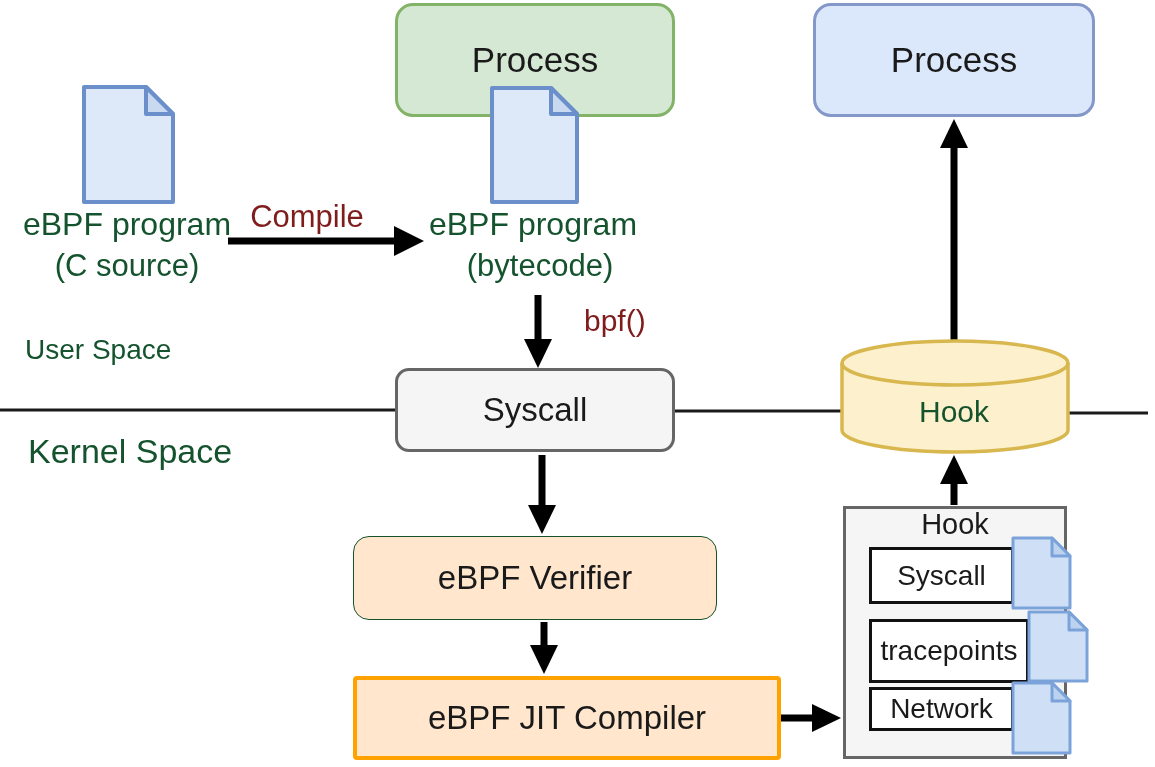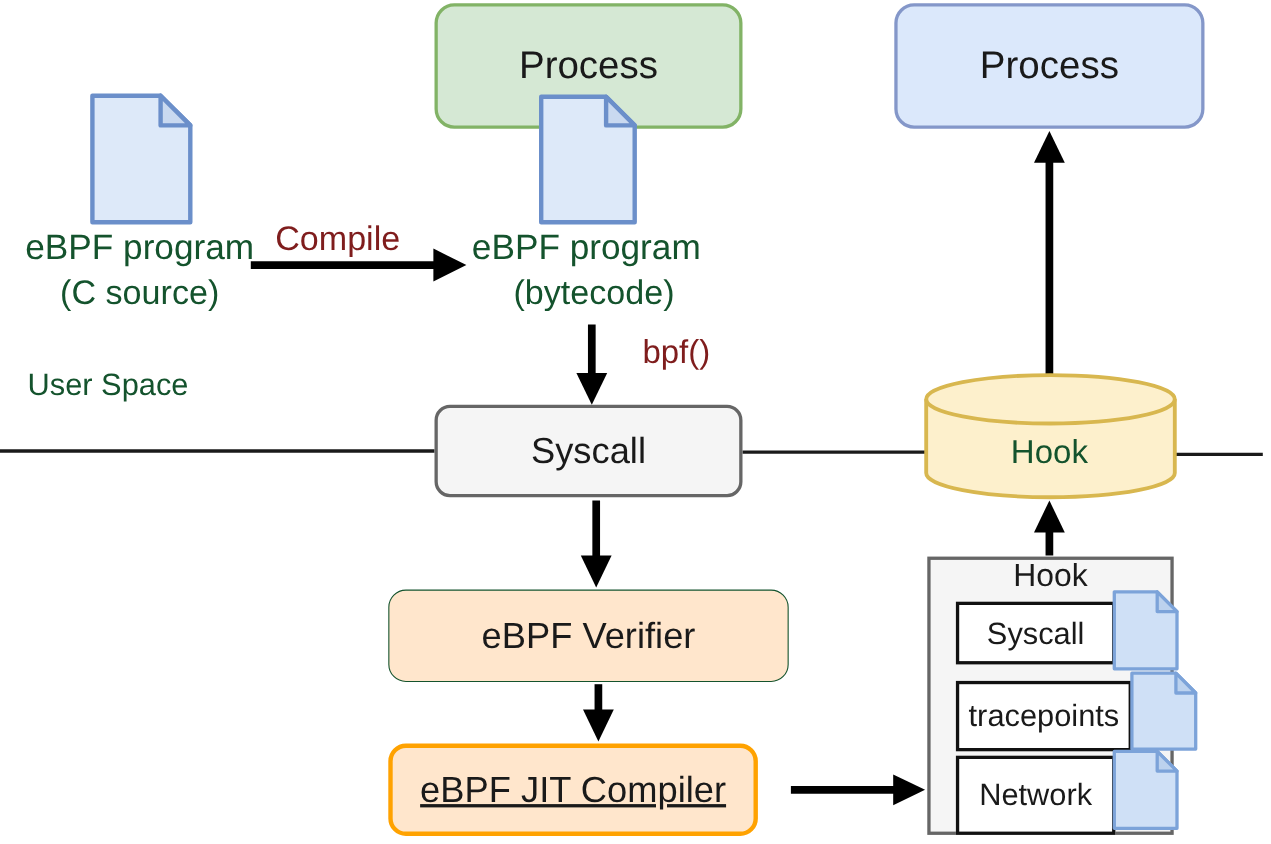--- a/index.html
+++ b/index.html
@@ -10,27 +10,27 @@
   .layer{position:absolute;left:0;top:0;}
   .z1{z-index:1}.z3{z-index:3}
   .box{
     position:absolute;box-sizing:border-box;display:flex;align-items:center;justify-content:center;
     text-align:right;z-index:2;
   }
   .box-process-user{left:395px;top:3px;width:280px;height:114px;background:#d5e8d4;border:3px solid #82b366;border-radius:18px;font-size:35px;}
   .box-process-right{left:813px;top:3px;width:282px;height:114px;background:#dbe8fb;border:3px solid #8497c9;border-radius:18px;font-size:35px;}
   .box-syscall{left:395px;top:368px;width:280px;height:84px;background:#f5f5f5;border:3px solid #666666;border-radius:14px;font-size:33px;}
   .box-verifier{left:353px;top:536px;width:364px;height:84px;background:#ffe6cc;border:1px solid #14532d;border-radius:16px;font-size:33px;}
-  .box-jit{left:353px;top:676px;width:336px;height:84px;background:#ffe6cc;border:4px solid #ffa200;border-radius:16px;font-size:33px;text-decoration:underline;}
+  .box-jit{left:353px;top:676px;width:428px;height:84px;background:#ffe6cc;border:4px solid #ffa200;border-radius:4px;font-size:33px;}
   .hook-panel{left:843px;top:506px;width:224px;height:253px;background:#f5f5f5;border:3px solid #666666;display:block;}
   .hook-title{position:absolute;left:955px;top:508px;transform:translateX(-50%);font-size:29px;z-index:2;white-space:nowrap;}
   .hook-item{background:#ffffff;border:3px solid #111111;font-size:28px;z-index:2;}
   .hook-item-1{left:869px;top:547px;width:145px;height:57px;}
   .hook-item-2{left:869px;top:619px;width:160px;height:64px;}
-  .hook-item-3{left:869px;top:687px;width:145px;height:72px;}
+  .hook-item-3{left:869px;top:687px;width:145px;height:44px;}
   .lbl{position:absolute;white-space:nowrap;z-index:4;color:#14532d;}
   .lbl-center{transform:translateX(-50%);text-align:center;}
   .edge-label{color:#7f1d1d;}
   .lbl-src1{left:127px;top:206px;font-size:32px;}
   .lbl-src2{left:127px;top:248px;font-size:31px;}
   .lbl-byte1{left:533px;top:206px;font-size:32px;}
   .lbl-byte2{left:540px;top:248px;font-size:31px;}
   .lbl-compile{left:307px;top:199px;font-size:31px;}
   .lbl-bpf{left:584px;top:304px;font-size:30px;}
   .lbl-user-space{left:25px;top:334px;font-size:28px;}
@@ -143,15 +143,16 @@
     </g>
   </svg>
 
   <div class="lbl lbl-center lbl-src1">eBPF program</div>
   <div class="lbl lbl-center lbl-src2">(C source)</div>
   <div class="lbl lbl-center lbl-byte1">eBPF program</div>
   <div class="lbl lbl-center lbl-byte2">(bytecode)</div>
   <div class="lbl lbl-center edge-label lbl-compile">Compile</div>
   <div class="lbl edge-label lbl-bpf">bpf()</div>
   <div class="lbl lbl-user-space">User Space</div>
+  <div class="lbl lbl-kernel-space">Kernel Space</div>
   <div class="lbl lbl-center lbl-maps">Hook</div>
 
 </div>
 
 </body></html>

